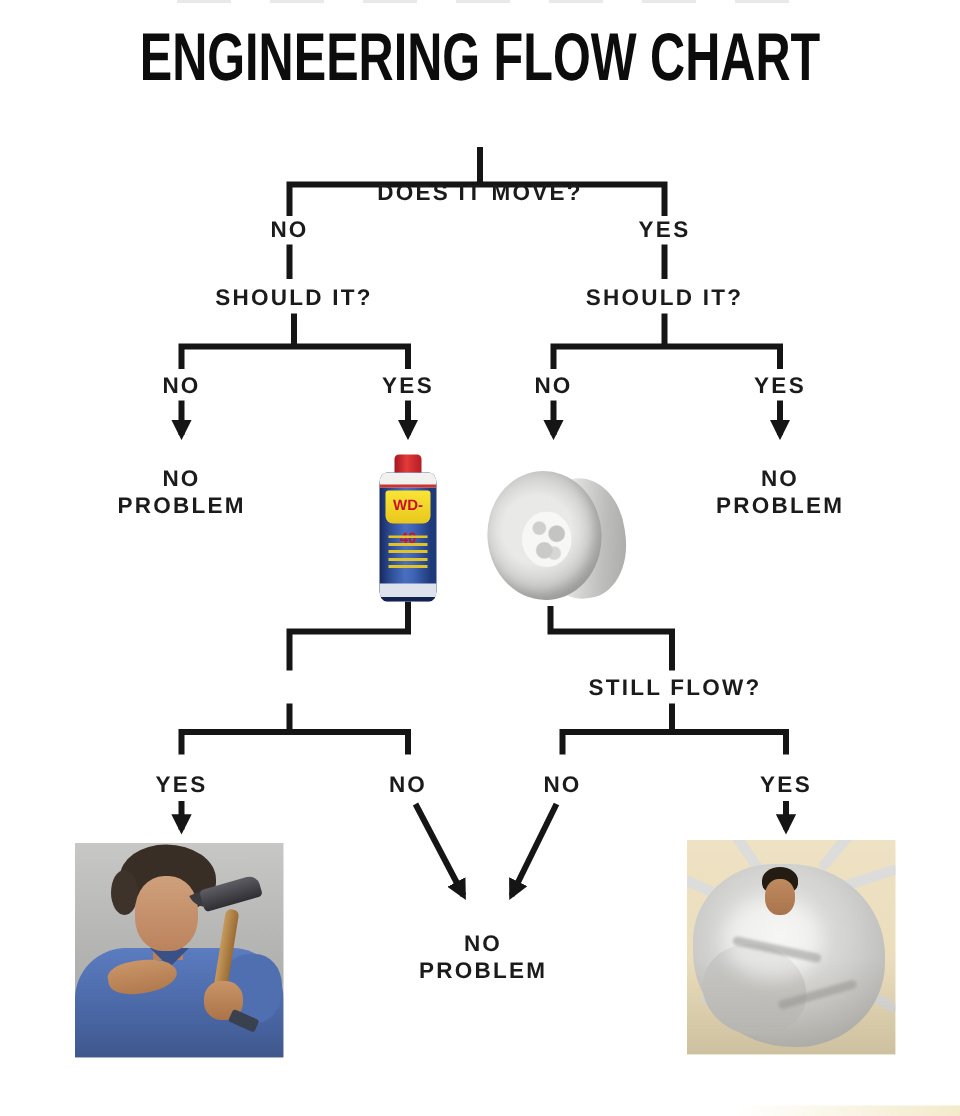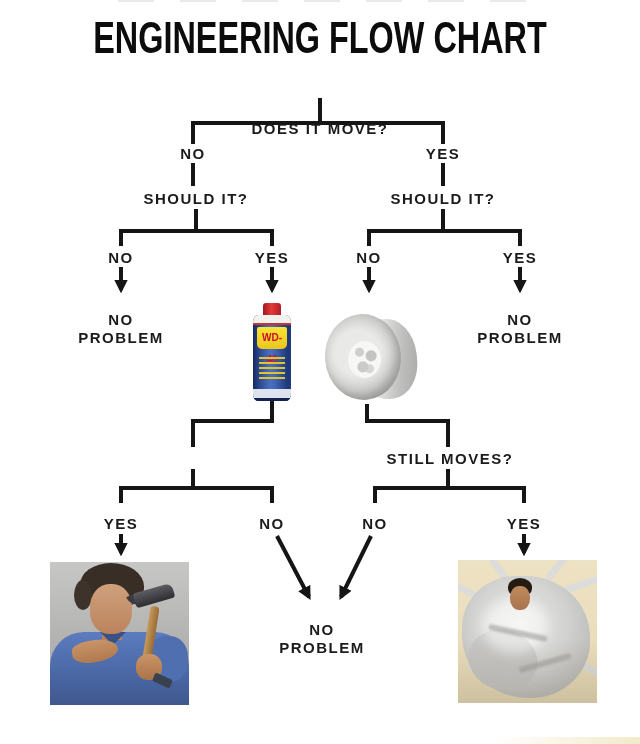--- a/index.html
+++ b/index.html
@@ -158,21 +158,21 @@
       <div class="wd40-rim"></div>
     </div>
   </div>
 
   <div class="tape">
     <div class="tape-barrel"></div>
     <div class="tape-face"></div>
     <div class="tape-hole"></div>
   </div>
 
-  <div class="lbl" style="left:450px;top:450px;">STILL MOVES?</div>
+  <div class="lbl" style="left:450px;top:450px;">STILL FLOW?</div>
 
   <div class="lbl" style="left:121px;top:515px;">YES</div>
   <div class="lbl" style="left:272px;top:515px;">NO</div>
   <div class="lbl" style="left:375px;top:515px;">NO</div>
   <div class="lbl" style="left:524px;top:515px;">YES</div>
 
   <div class="lbl lbl2" style="left:322px;top:621px;">
     <span>NO</span>
     <span>PROBLEM</span>
   </div>

